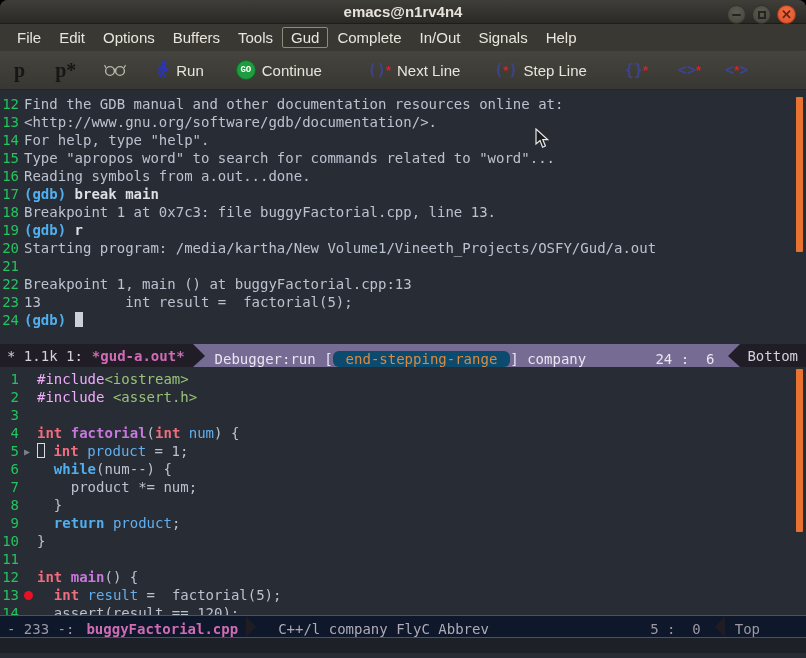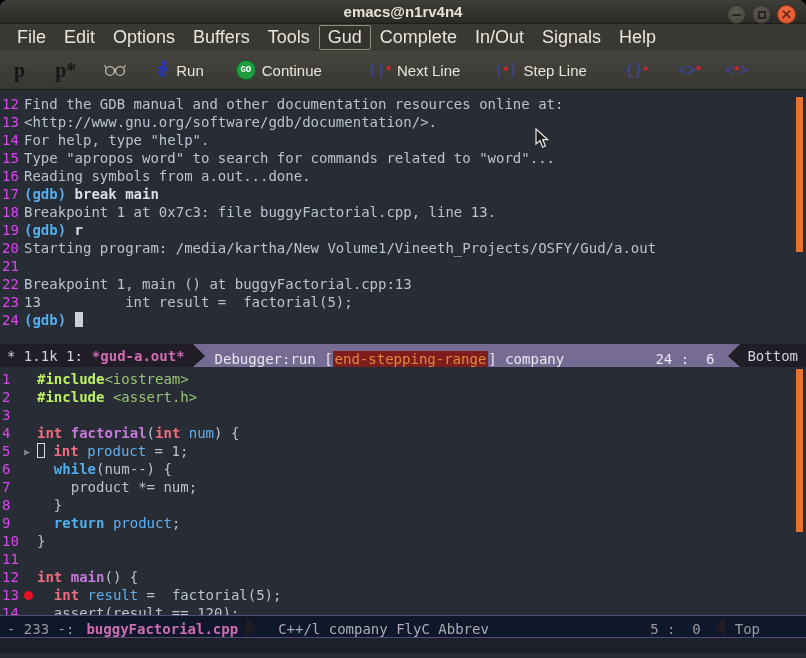--- a/index.html
+++ b/index.html
@@ -12,57 +12,57 @@
   .title{font-size:15px;font-weight:bold;color:#e6e2da;}
   .winbtns{position:absolute;right:10px;top:5px;display:flex;gap:6px;}
   .wbtn{width:19px;height:19px;border-radius:50%;display:flex;align-items:center;justify-content:center;
         background:radial-gradient(circle at 50% 35%,#5d5a52,#45423b);border:1px solid #34322c;}
   .wbtn.close{background:radial-gradient(circle at 50% 35%,#f07145,#d9512b);border:1px solid #a33c1c;}
   .wbtn .min-glyph{width:9px;height:2px;background:#26241f;border-radius:1px;}
   .wbtn .max-glyph{width:8px;height:8px;border:2px solid #26241f;}
   .wbtn .close-glyph{color:#6b2410;font-size:13px;font-weight:bold;line-height:1;margin-top:-1px;}
   
   .menubar{height:27px;background:#3a3833;display:flex;align-items:center;padding-left:8px;}
-  .menu-item{color:#e9e5dd;font-size:18px;padding:2px 9px;cursor:default;}
+  .menu-item{color:#e9e5dd;font-size:15px;padding:2px 9px;cursor:default;}
   .menu-item.active{background:#34322d;border:1px solid #8d8a7e;border-radius:2px;padding:1px 8px;}
   
   .toolbar{height:39px;background:linear-gradient(#46443e,#393731);border-bottom:1px solid #26241f;
            display:flex;align-items:center;color:#e9e5dd;font-size:15px;}
   .titem{display:flex;align-items:center;gap:6px;padding:2px 4px;}
   .glyph-p{font-family:"Liberation Serif",serif;font-weight:bold;font-size:20px;color:#161616;line-height:1;}
   .navy{color:#3d448e;font-weight:bold;font-size:15px;font-family:"DejaVu Sans Mono",monospace;}
   .redstar{color:#d9222a;font-weight:bold;font-size:13px;}
   .go-badge{width:20px;height:20px;border-radius:50%;background:#1f9c40;border:1px solid #0c6b26;
             color:#fff;font-size:9px;font-weight:bold;display:flex;align-items:center;justify-content:center;font-family:Liberation Mono, monospace;}
   
   .buffer{position:relative;font-family:"DejaVu Sans Mono",monospace;font-size:14px;line-height:18px;
           background:#282c34;overflow:hidden;}
   .gdb-window{height:254px;padding:5px 0 0 2px;}
   .src-window{height:248px;padding:3px 0 0 2px;}
   .cline{white-space:pre;height:18px;}
-  .lnum{display:inline-block;width:17px;color:#d946ef;margin-right:5px;}
+  .lnum{display:inline-block;width:17px;text-align:right;color:#22c55e;margin-right:5px;}
   .licon{display:inline-block;width:13px;}
   .m-arrow::after{content:'▶';color:#7c828c;font-size:10px;vertical-align:1px;}
   .m-break::after{content:'';display:inline-block;width:9px;height:9px;border-radius:50%;background:#e81123;}
   .s-fg{color:#bbc2cf;} .s-prompt{color:#51afef;font-weight:bold;} .s-input{color:#dcdfe4;font-weight:bold;}
-  .s-purple{color:#bef264;font-weight:bold;} .s-funcb{color:#c678dd;font-weight:bold;} .s-green{color:#98c379;}
+  .s-purple{color:#f0abfc;} .s-funcb{color:#c678dd;font-weight:bold;} .s-green{color:#98c379;}
   .s-pinkb{color:#ee6d7e;font-weight:bold;} .s-blue{color:#61afef;} .s-blueb{color:#51afef;font-weight:bold;}
   .s-curblock{display:inline-block;width:8px;height:15px;background:#ccd0d7;vertical-align:-2px;}
   .s-curhollow{display:inline-block;width:8px;height:15px;border:1px solid #d8dce2;vertical-align:-2px;}
   .scrollbar{position:absolute;right:3px;width:7px;background:#e8722f;border-radius:1px;}
   
   .modeline{height:23px;display:flex;align-items:flex-end;font-family:"DejaVu Sans Mono",monospace;
             font-size:14px;overflow:hidden;}
   .ml-active{background:#756b93;color:#e9e6f1;}
   .ml-seg-dark{background:#201d27;height:23px;display:flex;align-items:center;padding:0 8px 0 7px;color:#d4d1dc;}
   .arr-r{width:0;height:0;border-top:12px solid transparent;border-bottom:11px solid transparent;border-left:12px solid #201d27;}
   .arr-l{width:0;height:0;border-top:12px solid transparent;border-bottom:11px solid transparent;border-right:12px solid #201d27;}
   .bufname-gud{color:#d06cb4;font-weight:bold;margin-left:9px;}
   .ml-mid{margin-left:10px;white-space:pre;}
-  .hl-box{background:#7f1d1d;color:#dd8a3e;padding:0 2px;}
+  .hl-box{background:#0c4a6e;color:#dd8a3e;padding:0 13px;border-radius:6px;}
   .ml-pos{margin-right:14px;white-space:pre;}
   .spacer{flex:1;}
   .ml-inactive{background:#0f172a;border-top:1px solid #544a78;border-bottom:1px solid #544a78;color:#9b98a4;}
   .bufname-src{color:#cf6cb2;font-weight:bold;margin-left:12px;}
   .ml2-modes{margin-left:22px;color:#aeabb6;white-space:pre;}
   .arr-faint-r{width:0;height:0;border-top:11px solid transparent;border-bottom:10px solid transparent;border-left:10px solid #1f1c24;margin-left:8px;}
   .arr-faint-l{width:0;height:0;border-top:11px solid transparent;border-bottom:10px solid transparent;border-right:10px solid #1f1c24;margin-right:10px;}
   .ml2-left{margin-left:7px;white-space:pre;}
   
   .echo{height:15px;background:#1d2026;color:#a3aab6;font-family:"DejaVu Sans Mono",monospace;

